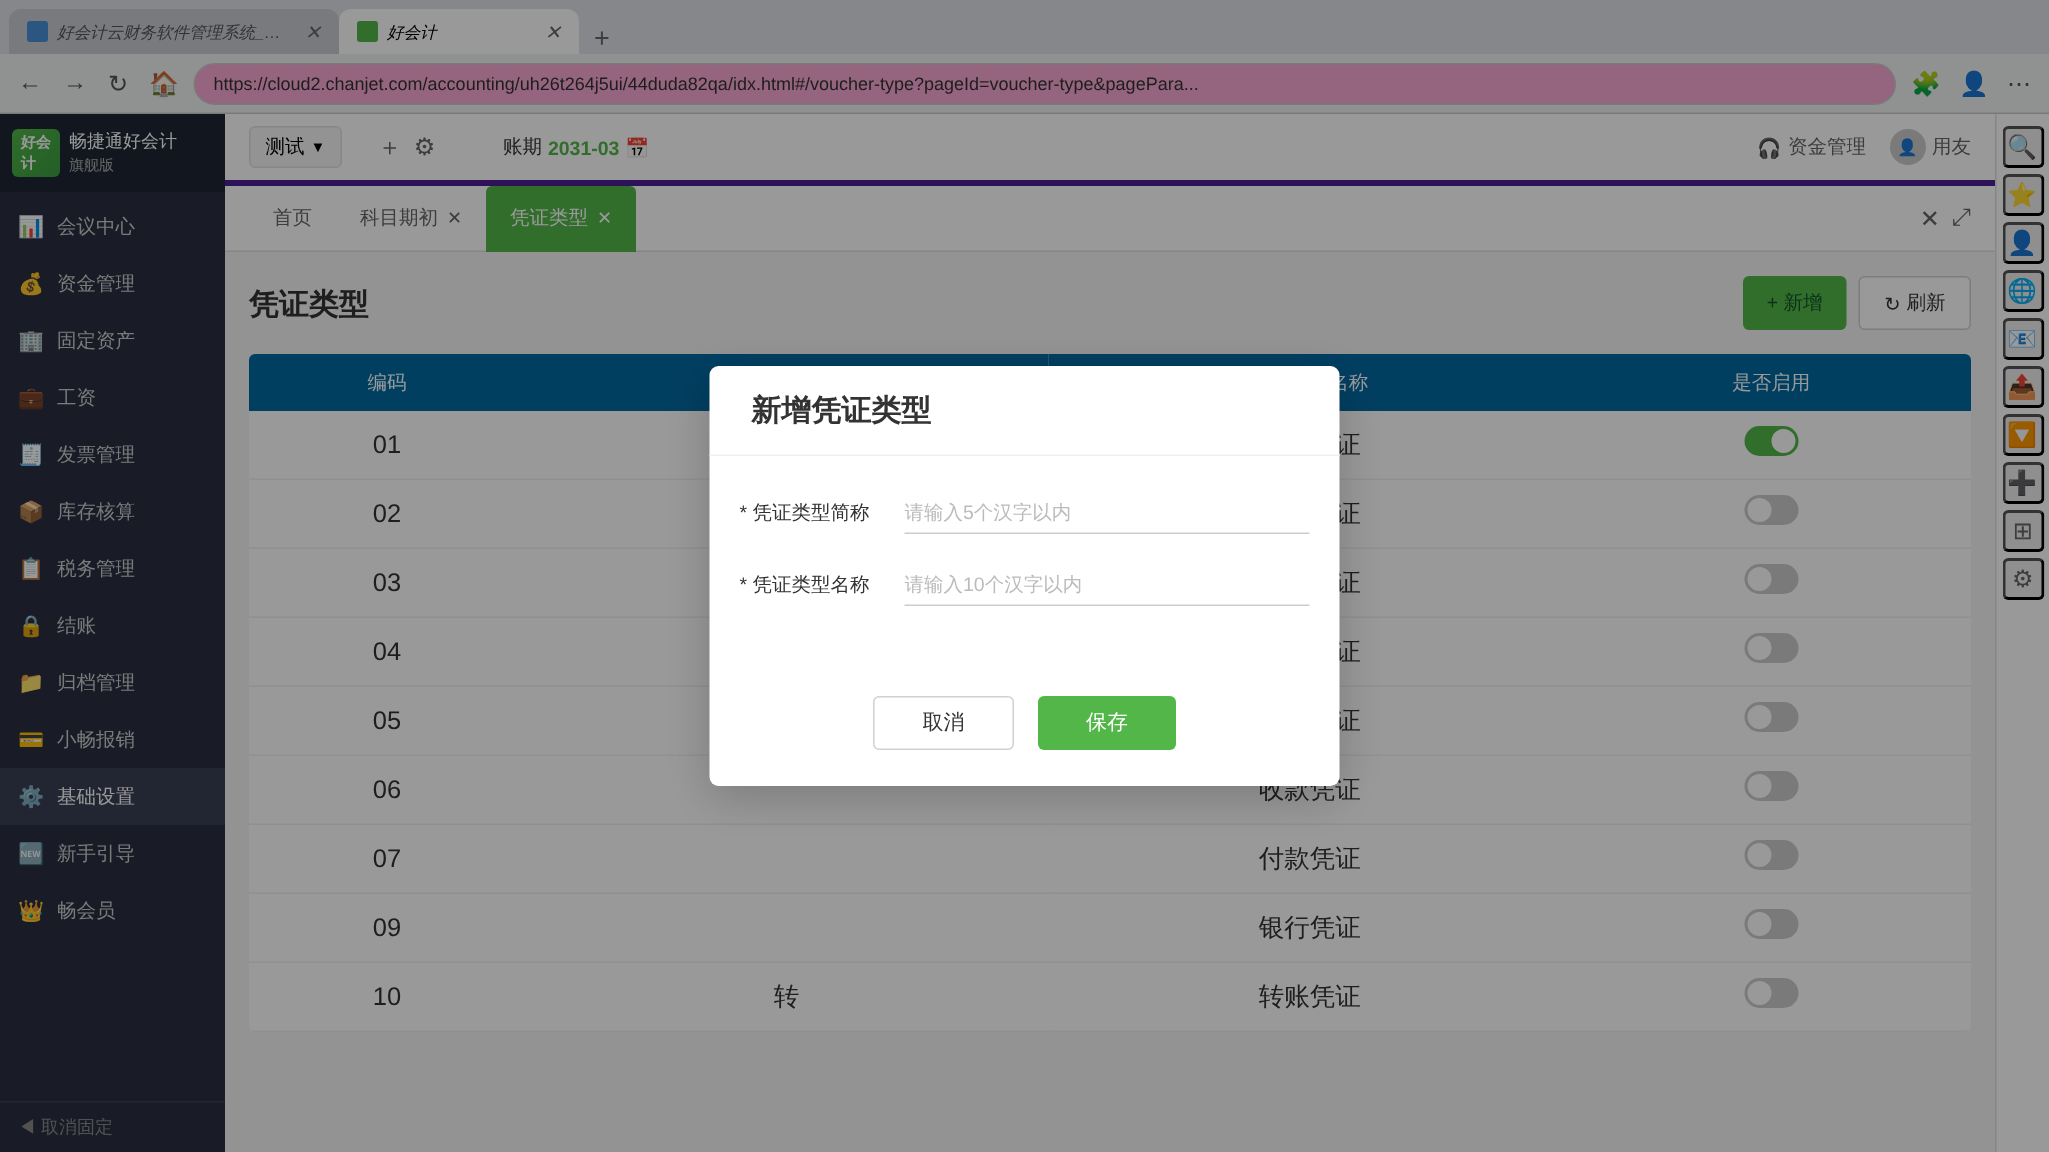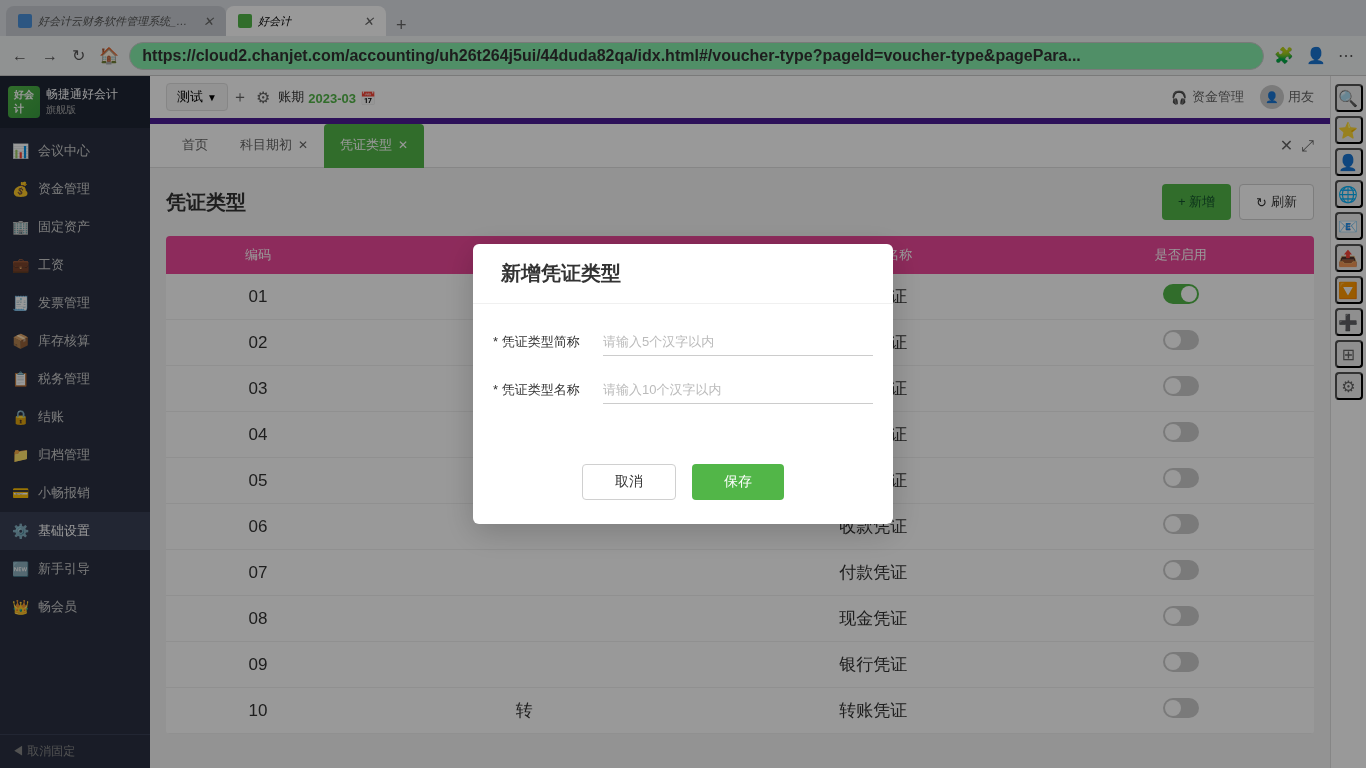--- a/index.html
+++ b/index.html
@@ -9,21 +9,21 @@
     .browser-tab.active { background: #fff; }
     .browser-tab.inactive { background: #c8ccd2; color: #555; }
     .browser-tab .tab-favicon { width: 14px; height: 14px; margin-right: 6px; background: #4a90d9; border-radius: 2px; flex-shrink: 0; }
     .browser-tab .tab-favicon.green { background: #52b648; }
     .browser-tab .tab-title { font-size: 11px; overflow: hidden; text-overflow: ellipsis; white-space: nowrap; flex: 1; }
     .browser-tab .tab-close { margin-left: 6px; font-size: 13px; color: #666; cursor: pointer; }
     .tab-new { background: none; border: none; font-size: 18px; color: #666; margin-left: 4px; cursor: pointer; padding: 0 6px; }
 
     .address-bar { display: flex; align-items: center; padding: 4px 8px; background: #f1f3f4; border-bottom: 1px solid #ccc; height: 40px; gap: 6px; }
     .nav-btn { background: none; border: none; font-size: 16px; color: #555; cursor: pointer; padding: 4px; border-radius: 50%; }
-    .address-input { flex: 1; background: #86efac; border: 1px solid #ccc; border-radius: 20px; padding: 4px 12px; font-size: 16px; color: #333; height: 28px; font-weight: bold; }
+    .address-input { flex: 1; background: #f9a8d4; border: 1px solid #ccc; border-radius: 20px; padding: 4px 12px; font-size: 12px; color: #333; height: 28px; }
     .browser-actions { display: flex; gap: 4px; align-items: center; }
     .browser-action-btn { background: none; border: none; font-size: 16px; color: #555; cursor: pointer; padding: 4px; }
 
     
     .app-container { display: flex; height: calc(768px - 76px); }
 
     
     .sidebar { width: 150px; background: #2a3042; color: #fff; flex-shrink: 0; display: flex; flex-direction: column; overflow: hidden; }
     .sidebar-header { background: #1e2535; padding: 10px 8px; display: flex; align-items: center; gap: 6px; cursor: pointer; }
     .sidebar-logo { width: 32px; height: 32px; background: linear-gradient(135deg, #52b648, #3a9e40); border-radius: 4px; display: flex; align-items: center; justify-content: center; font-size: 10px; color: #fff; font-weight: bold; flex-shrink: 0; }
@@ -31,25 +31,25 @@
     .sidebar-brand-sub { font-size: 10px; color: #aaa; }
     .sidebar-nav { flex: 1; overflow-y: auto; padding-top: 4px; }
     .sidebar-nav::-webkit-scrollbar { width: 4px; }
     .sidebar-nav::-webkit-scrollbar-thumb { background: #444; }
     .sidebar-item { display: flex; align-items: center; padding: 10px 12px; gap: 8px; cursor: pointer; color: #ccc; font-size: 13px; }
     .sidebar-item.active { background: #3a4055; color: #fff; }
     .sidebar-item .si-icon { width: 18px; text-align: center; font-size: 14px; }
     .sidebar-footer { padding: 8px 12px; color: #888; font-size: 12px; cursor: pointer; border-top: 1px solid #3a4055; }
 
     
-    .app-topbar { background: #fff; border-bottom: 6px solid #4c1d95; display: flex; align-items: center; padding: 0 16px; height: 48px; gap: 0; }
+    .app-topbar { background: #fff; border-bottom: 4px solid #4c1d95; display: flex; align-items: center; padding: 0 16px; height: 48px; gap: 20px; }
     .workspace-selector { display: flex; align-items: center; gap: 4px; background: #f5f5f5; border: 1px solid #e0e0e0; border-radius: 4px; padding: 4px 10px; cursor: pointer; font-size: 13px; }
     .topbar-actions { display: flex; align-items: center; gap: 8px; margin-left: 4px; }
     .topbar-icon-btn { background: none; border: none; font-size: 16px; color: #666; cursor: pointer; }
-    .period-info { display: flex; align-items: flex-end; gap: 4px; font-size: 13px; color: #333; margin-left: 8px; }
+    .period-info { display: flex; align-items: center; gap: 4px; font-size: 13px; color: #333; margin-left: 25px; }
     .topbar-right { margin-left: auto; display: flex; align-items: center; gap: 16px; }
     .support-btn { display: flex; align-items: center; gap: 4px; color: #666; font-size: 13px; cursor: pointer; }
     .user-btn { display: flex; align-items: center; gap: 4px; color: #666; font-size: 13px; cursor: pointer; }
     .user-avatar { width: 24px; height: 24px; border-radius: 50%; background: #ccc; display: flex; align-items: center; justify-content: center; font-size: 11px; }
 
     
     .main-content { flex: 1; display: flex; flex-direction: column; background: #f5f5f5; overflow: hidden; }
     .tab-nav { background: #fff; display: flex; align-items: center; padding: 0 16px; border-bottom: 1px solid #e0e0e0; height: 44px; position: relative; }
     .tab-nav-item { padding: 0 16px; height: 44px; display: flex; align-items: center; cursor: pointer; font-size: 13px; color: #666; border-bottom: 2px solid transparent; gap: 6px; }
     .tab-nav-item.active { color: #fff; background: #52b648; border-radius: 4px 4px 0 0; }
@@ -60,21 +60,21 @@
     
     .page-content { flex: 1; padding: 16px; overflow: auto; }
     .page-title-bar { display: flex; align-items: center; justify-content: space-between; margin-bottom: 16px; }
     .page-title { font-size: 20px; font-weight: bold; color: #333; }
     .page-actions { display: flex; gap: 8px; }
     .btn-primary { background: #52b648; color: #14532d; border: none; padding: 8px 16px; border-radius: 4px; cursor: pointer; font-size: 13px; display: flex; align-items: center; gap: 4px; }
     .btn-secondary { background: #fff; color: #333; border: 1px solid #d0d0d0; padding: 8px 16px; border-radius: 4px; cursor: pointer; font-size: 13px; display: flex; align-items: center; gap: 4px; }
 
     
     .data-table { width: 100%; border-collapse: collapse; background: #fff; border-radius: 4px; overflow: hidden; }
-    .data-table thead tr { background: #ec4899; color: #fff; }
+    .data-table thead tr { background: #0369a1; color: #fff; }
     .data-table thead th { padding: 10px 16px; font-size: 13px; font-weight: normal; text-align: center; }
     .data-table tbody tr { border-bottom: 1px solid #f0f0f0; }
     .data-table tbody td { padding: 10px 16px; font-size: 17px; color: #333; text-align: center; }
 
     
     .toggle { width: 36px; height: 20px; border-radius: 10px; position: relative; display: inline-block; cursor: pointer; }
     .toggle.on { background: #52b648; }
     .toggle.off { background: #ccc; }
     .toggle::after { content: ''; position: absolute; width: 16px; height: 16px; border-radius: 50%; background: #fff; top: 2px; transition: left 0.2s; }
     .toggle.on::after { left: 18px; }
@@ -204,21 +204,21 @@
       <div class="workspace-selector">
         <span>测试</span>
         <span style="font-size:10px;">▼</span>
       </div>
       <div class="topbar-actions">
         <button class="topbar-icon-btn">＋</button>
         <button class="topbar-icon-btn">⚙</button>
       </div>
       <div class="period-info">
         <span>账期</span>
-        <span style="color:#52b648; font-weight:bold;">2023-03</span>
+        <span style="color:#52b648; font-weight:bold;">2031-03</span>
         <span style="color:#52b648; cursor:pointer;">📅</span>
       </div>
       <div class="topbar-right">
         <div class="support-btn">
           <span>🎧</span>
           <span>资金管理</span>
         </div>
         <div class="user-btn">
           <div class="user-avatar">👤</div>
           <span>用友</span>
@@ -304,26 +304,20 @@
               <td>收款凭证</td>
               <td><div class="toggle off"></div></td>
             </tr>
             <tr>
               <td>07</td>
               <td></td>
               <td>付款凭证</td>
               <td><div class="toggle off"></div></td>
             </tr>
             <tr>
-              <td>08</td>
-              <td></td>
-              <td>现金凭证</td>
-              <td><div class="toggle off"></div></td>
-            </tr>
-            <tr>
               <td>09</td>
               <td></td>
               <td>银行凭证</td>
               <td><div class="toggle off"></div></td>
             </tr>
             <tr>
               <td>10</td>
               <td>转</td>
               <td>转账凭证</td>
               <td><div class="toggle off"></div></td>

